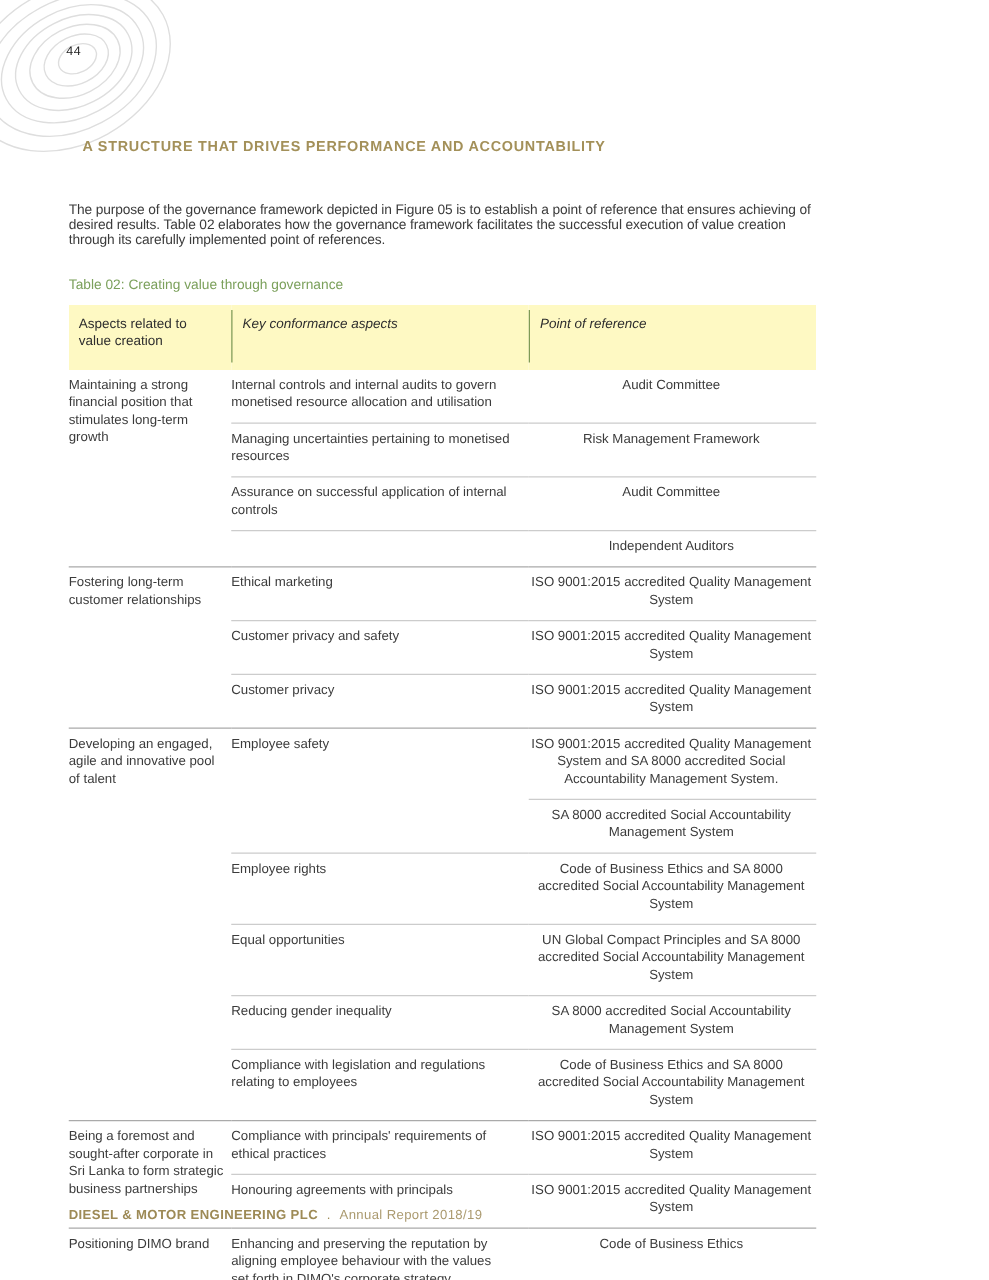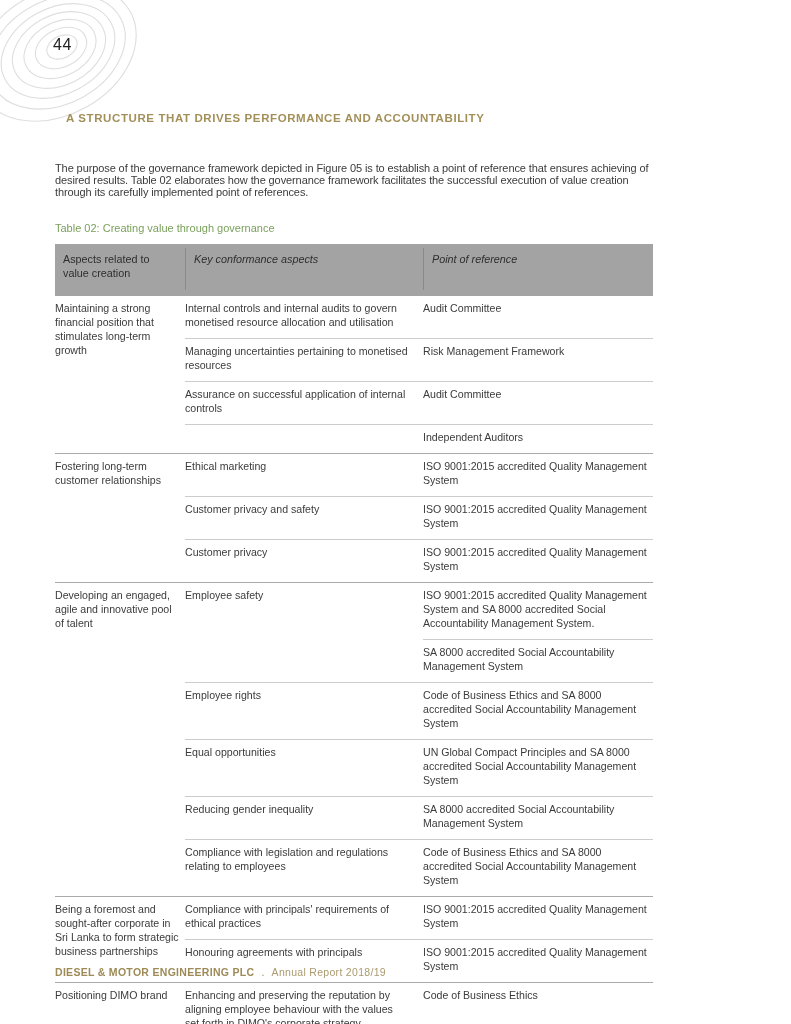--- a/index.html
+++ b/index.html
@@ -22,21 +22,21 @@
     position: absolute;
     left: 0;
     top: 0;
     width: 150px;
     height: 130px;
   }
   .page-number {
     position: absolute;
     left: 53px;
     top: 36px;
-    font-size: 16px;
+    font-size: 10px;
     color: #222222;
     letter-spacing: 0.5px;
   }
 
   .section-heading {
     position: absolute;
     left: 66px;
     top: 112px;
     width: 640px;
     font-size: 11.5px;
@@ -77,21 +77,21 @@
     font-size: 10.6px;
     line-height: 14px;
     color: #3b3b3b;
     border-bottom: 2px solid #b3b3b3;
   }
   table.gov col.w1 { width: 130px; }
   table.gov col.w2 { width: 238px; }
   table.gov col.w3 { width: 230px; }
 
   table.gov th {
-    background: #a3a3a3;
+    background: #fef9c3;
     text-align: left;
     vertical-align: top;
     font-weight: normal;
     color: #2e2e2e;
     padding: 8px 10px 16px 8px;
     position: relative;
     font-size: 10.8px;
   }
   table.gov th.c2, table.gov th.c3 { padding-left: 9px; font-style: italic; }
   table.gov th.c2::before, table.gov th.c3::before {
@@ -103,21 +103,21 @@
     width: 1px;
     background: #7f9a55;
   }
 
   table.gov td {
     vertical-align: top;
     padding: 5px 10px 9px 0;
   }
   table.gov td.c1 { padding-right: 6px; }
   table.gov td.c2 { padding-right: 14px; }
-  table.gov td.c3 { padding-right: 2px; }
+  table.gov td.c3 { padding-right: 2px; text-align: center; }
 
   
   table.gov tbody.group tr:first-child td { border-top: 1px solid #aaaaaa; }
   table.gov tbody.group.first tr:first-child td { border-top: none; }
 
   
   table.gov tr.sub td.c2, table.gov tr.sub td.c3 { border-bottom: 1px solid #cccccc; }
   
   table.gov tr.ref td.c3 { border-bottom: 1px solid #cccccc; }
 

